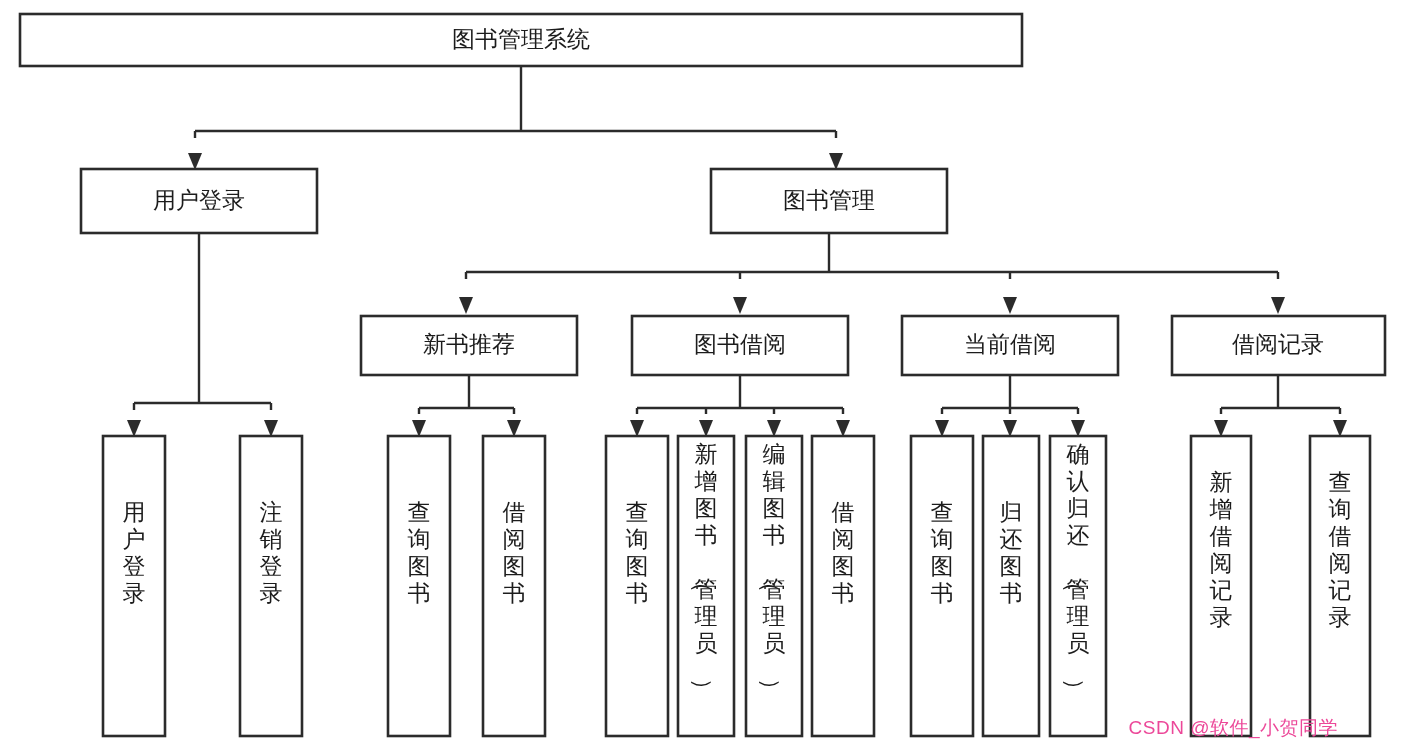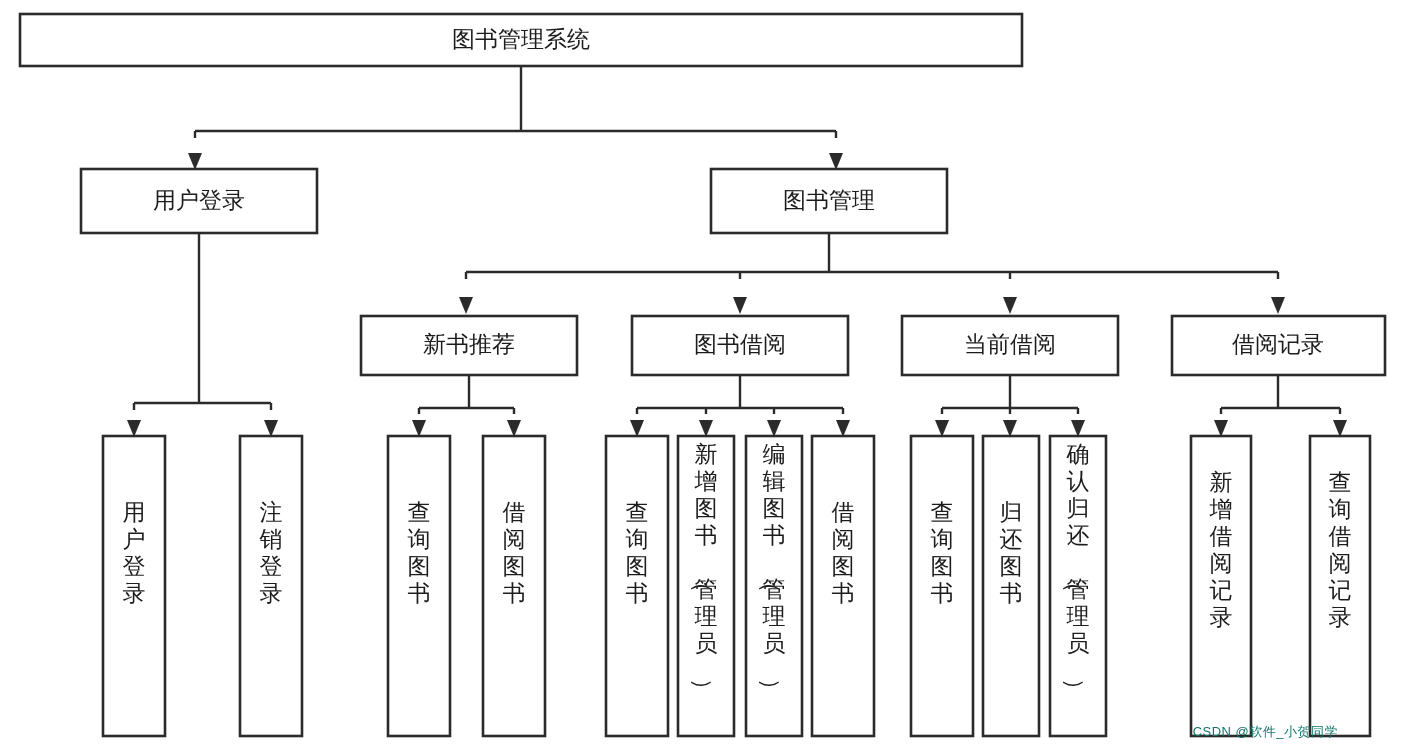--- a/index.html
+++ b/index.html
@@ -16,21 +16,21 @@
     font-family:"Liberation Sans","DejaVu Sans",sans-serif;
     fill:#1c1c1c;font-size:23px;text-anchor:middle;dominant-baseline:middle;
   }
   .vlabel{
     font-family:"Liberation Sans","DejaVu Sans",sans-serif;
     fill:#1c1c1c;font-size:23px;text-anchor:middle;
   }
   .watermark{
     position:absolute;right:8px;bottom:6px;
     font-family:"Liberation Sans","DejaVu Sans",sans-serif;
-    font-size:13px;color:#0f766e;white-space:nowrap;letter-spacing:0.5px;
+    font-size:19px;color:#ec4899;white-space:nowrap;letter-spacing:0.5px;
   }
 </style>
 </head>
 <body>
 
 <div id="diagram-root">
 
   <svg id="tree" viewBox="0 0 1405 747">
     <defs>
       <g id="ah">

